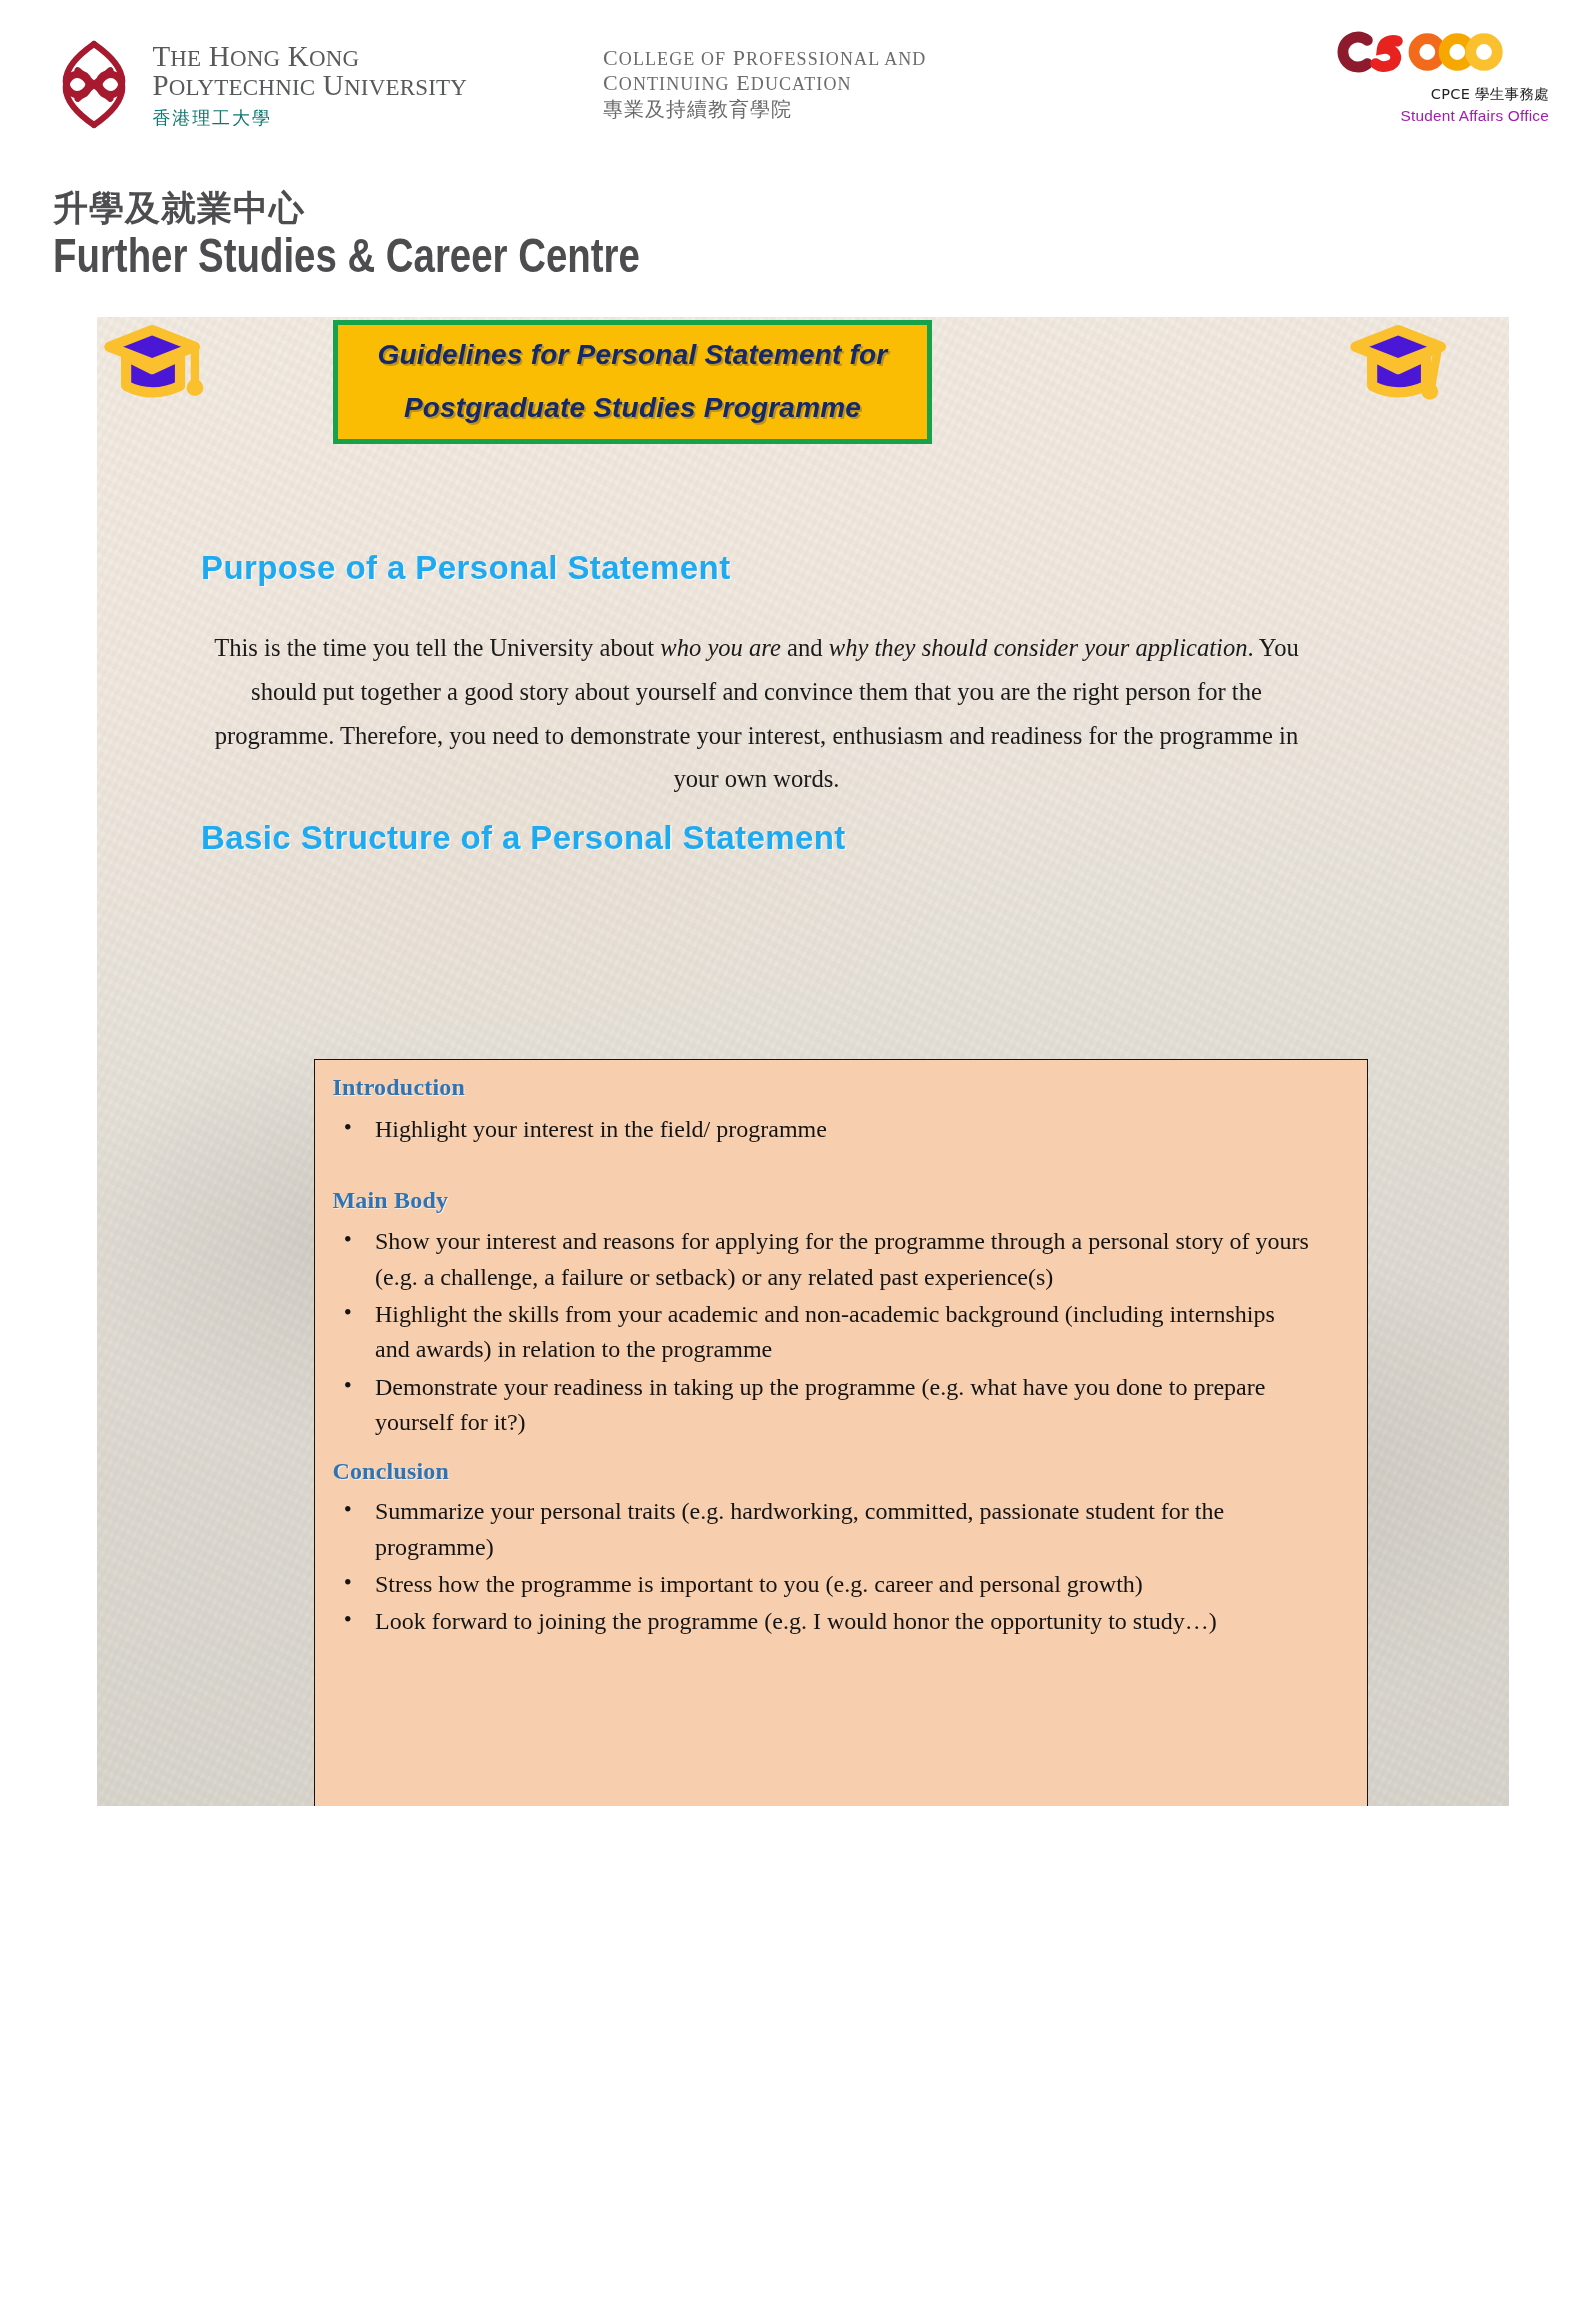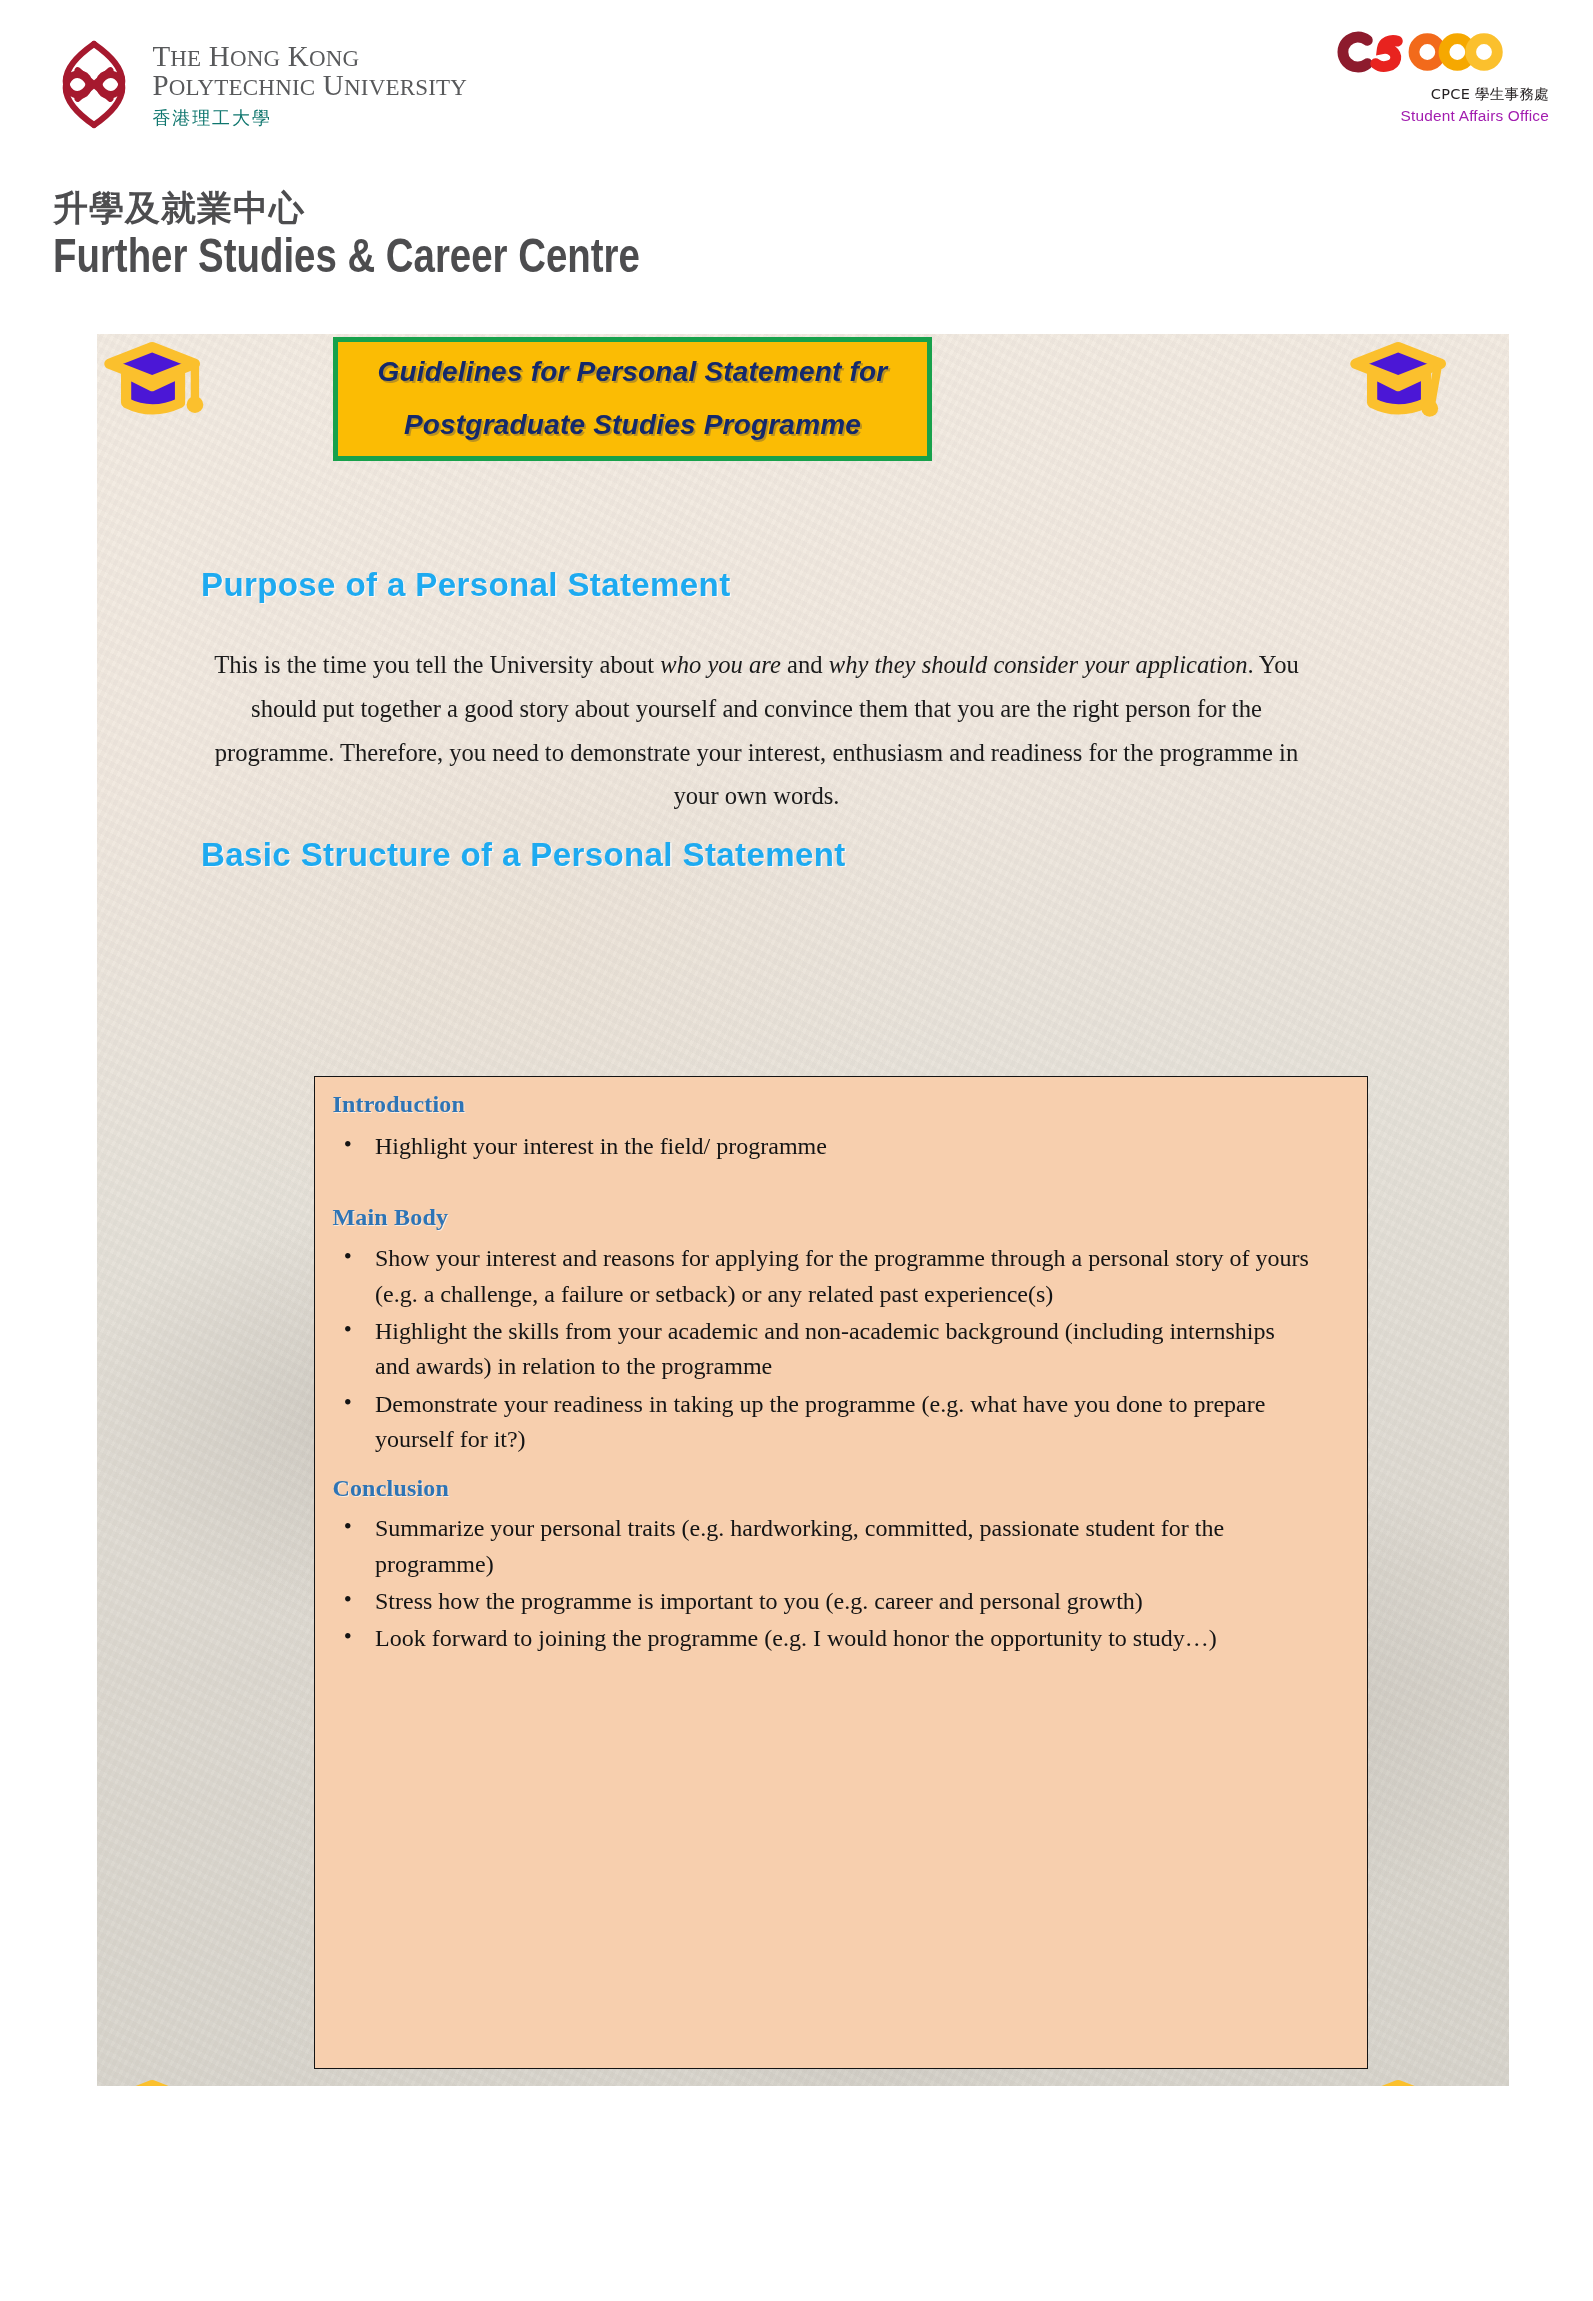--- a/index.html
+++ b/index.html
@@ -67,21 +67,21 @@
     font-weight:bold;font-size:35px;color:#4d4d4f;letter-spacing:1px;
   }
   .fscc-en{
     font-family:"Liberation Sans Narrow","Liberation Sans", sans-serif;
     font-weight:bold;font-size:48px;color:#4d4d4f;margin-top:5.8px;
     transform:scaleX(0.80);transform-origin:left center;white-space:nowrap;
   }
 
   
   .canvas{
-    position:absolute;left:97px;top:334px;width:1412px;height:1752px;
+    position:absolute;left:97px;top:317px;width:1412px;height:1489px;
     background:
       radial-gradient(ellipse 406px 290px at 18% 62%, rgba(150,145,135,.22), rgba(150,145,135,0) 70%),
       radial-gradient(ellipse 483px 328px at 82% 78%, rgba(150,145,135,.20), rgba(150,145,135,0) 70%),
       radial-gradient(ellipse 367px 251px at 55% 92%, rgba(140,135,126,.22), rgba(140,135,126,0) 70%),
       radial-gradient(ellipse 579px 406px at 30% 35%, rgba(236,226,214,.55), rgba(236,226,214,0) 75%),
       linear-gradient(175deg,#f3ece3 0%,#f1e9e0 24%,#e6e2da 48%,#dedad2 72%,#d9d6ce 100%);
     overflow:hidden;
   }
   .canvas::after{
     content:"";position:absolute;inset:0;pointer-events:none;
@@ -189,20 +189,25 @@
         <path d="M70 40 L30 75"></path>
       </g>
     </svg>
     <div class="polyu-words">
       <div class="polyu-en">T<span class="sc">HE</span> H<span class="sc">ONG</span> K<span class="sc">ONG</span></div>
       <div class="polyu-en">P<span class="sc">OLYTECHNIC</span> U<span class="sc">NIVERSITY</span></div>
       <div class="polyu-zh">香港理工大學</div>
     </div>
   </div>
 
+  <div class="cpce-block">
+    <div class="cpce-en">C<span class="sc">OLLEGE OF</span> P<span class="sc">ROFESSIONAL AND</span></div>
+    <div class="cpce-en">C<span class="sc">ONTINUING</span> E<span class="sc">DUCATION</span></div>
+    <div class="cpce-zh">專業及持續教育學院</div>
+  </div>
 
   <div class="csao-block">
     <svg class="csao-mark" viewBox="0 0 250 60">
       <path d="M52 16 A18 18 0 1 0 52 44" fill="none" stroke="#8d1b2d" stroke-width="13" stroke-linecap="round"></path>
       <path d="M62 44 A14 11 0 0 0 86 38 A13 11 0 0 0 70 26 A13 11 0 0 1 88 17" fill="none" stroke="#e8231f" stroke-width="13" stroke-linecap="round"></path>
       <circle cx="124" cy="30" r="16" fill="none" stroke="#f26a1b" stroke-width="13"></circle>
       <circle cx="160" cy="30" r="16" fill="none" stroke="#f6a800" stroke-width="13"></circle>
       <circle cx="192" cy="30" r="16" fill="none" stroke="#fbc02d" stroke-width="13"></circle>
     </svg>
     <div class="csao-zh">CPCE 學生事務處</div>

